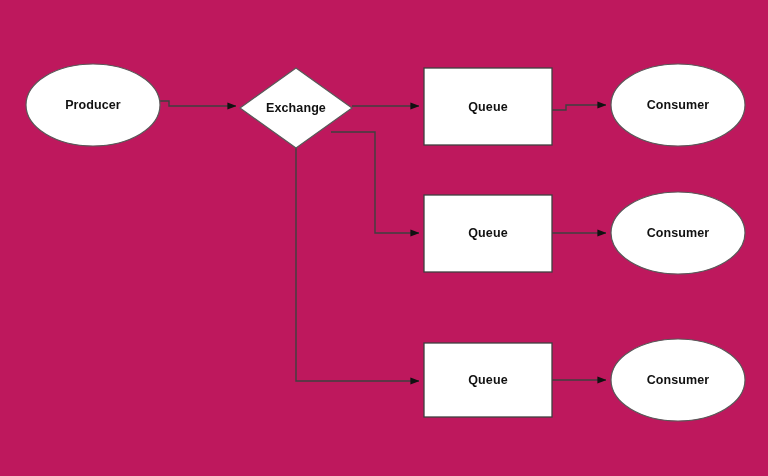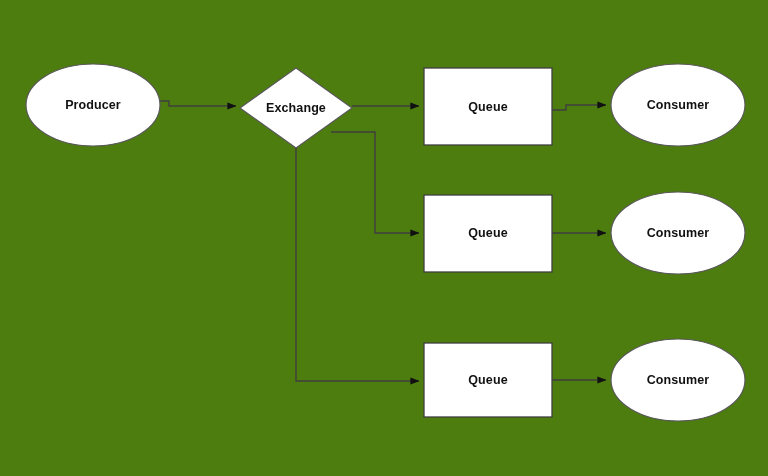--- a/index.html
+++ b/index.html
@@ -11,21 +11,21 @@
   body {
     width: 768px;
     height: 476px;
     font-family: "Liberation Sans", sans-serif;
     overflow: hidden;
   }
   #diagram-canvas {
     position: relative;
     width: 768px;
     height: 476px;
-    background: #4d7c0f;
+    background: #be185d;
   }
   #diagram-svg {
     position: absolute;
     top: 0;
     left: 0;
     width: 768px;
     height: 476px;
     display: block;
   }
   .node-shape {

